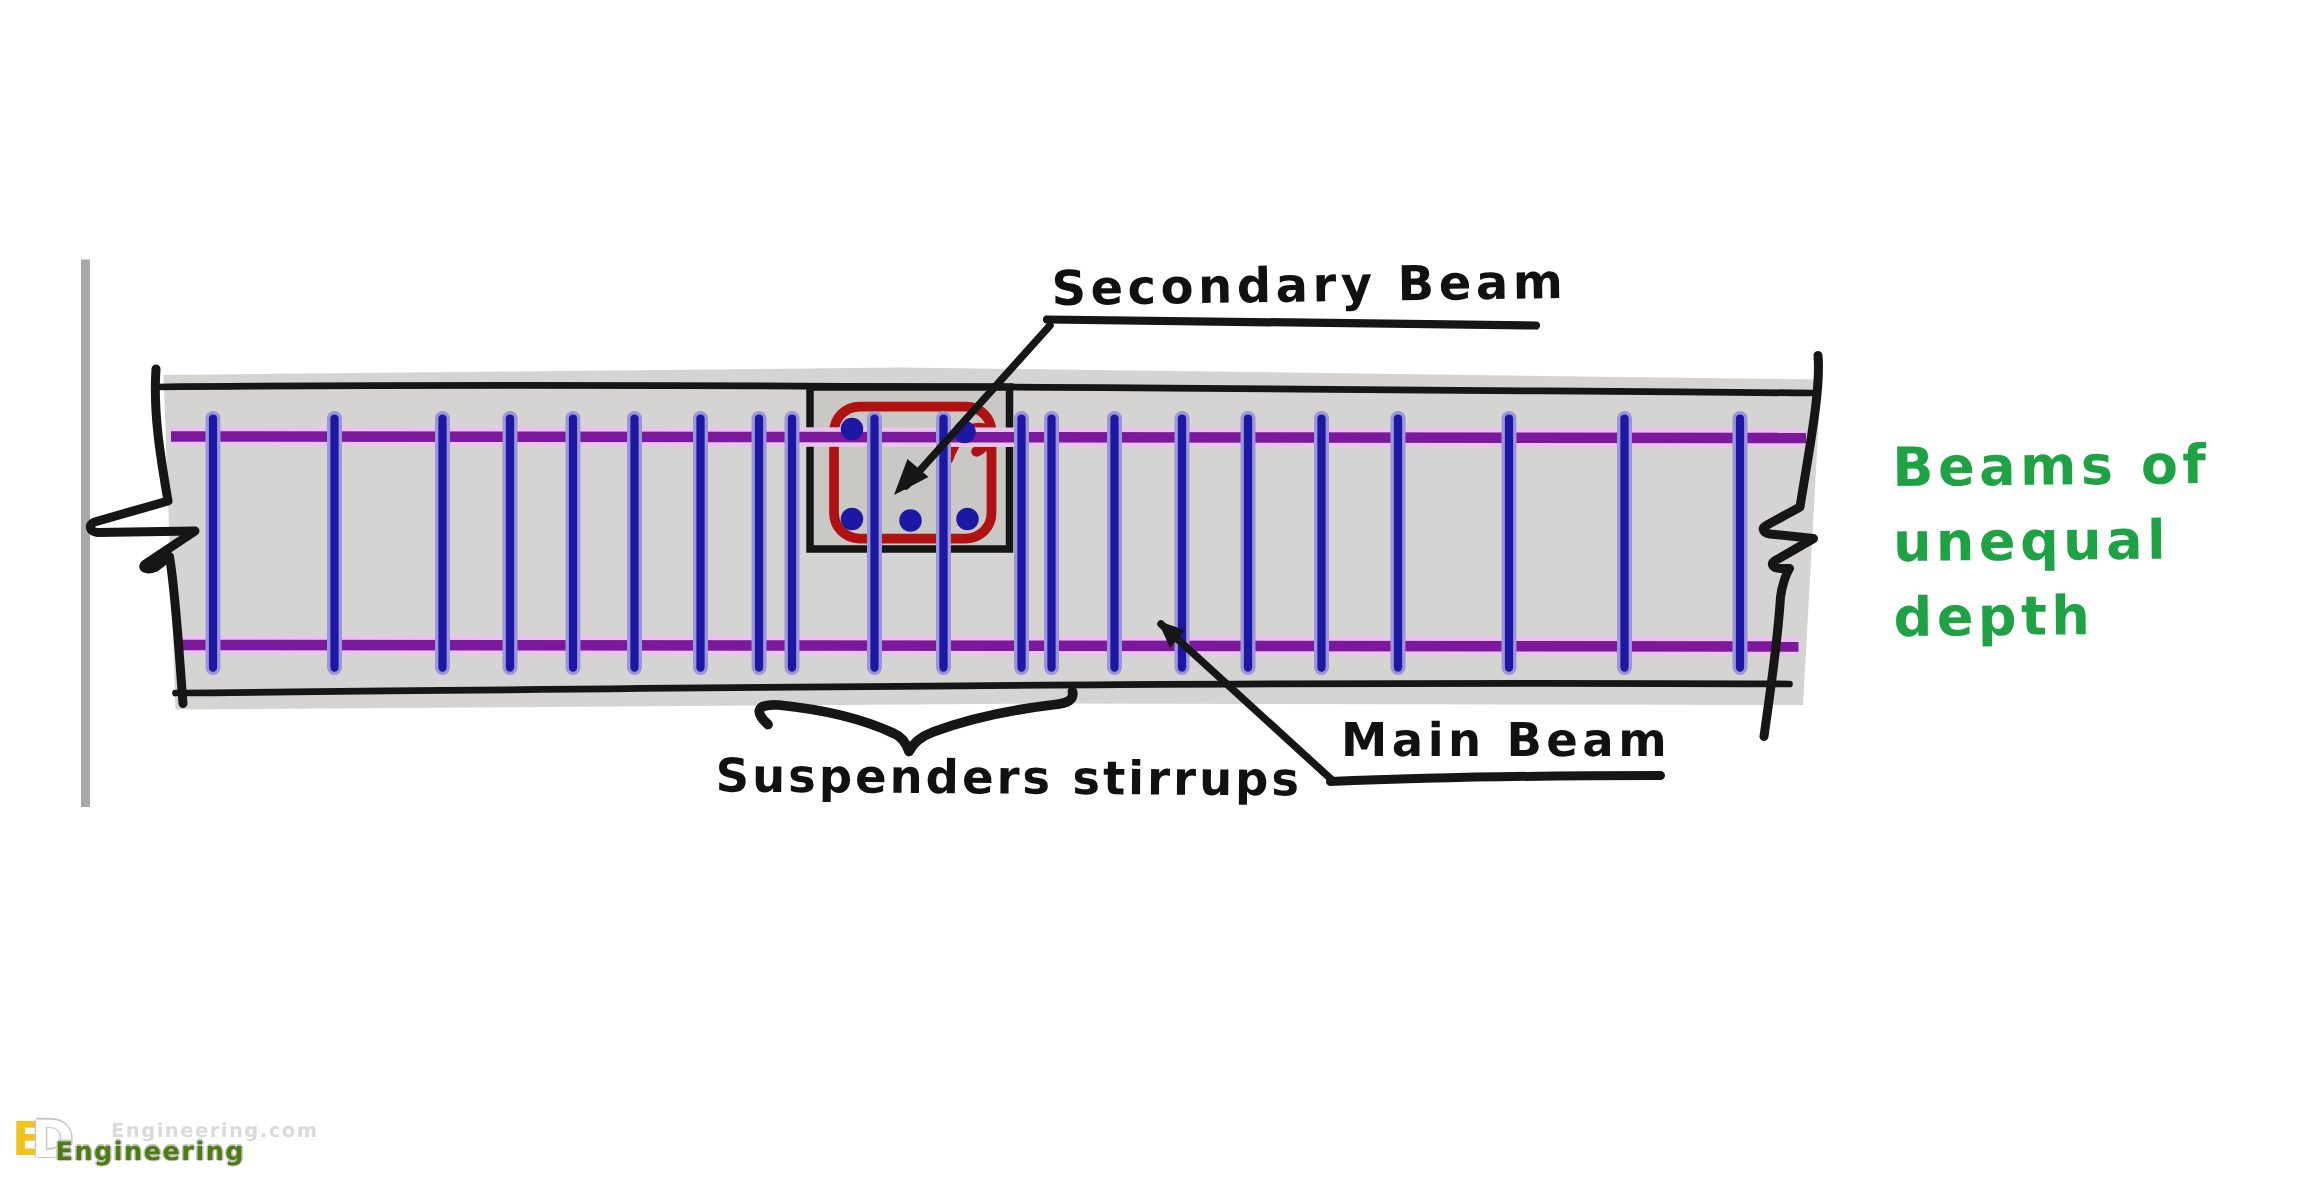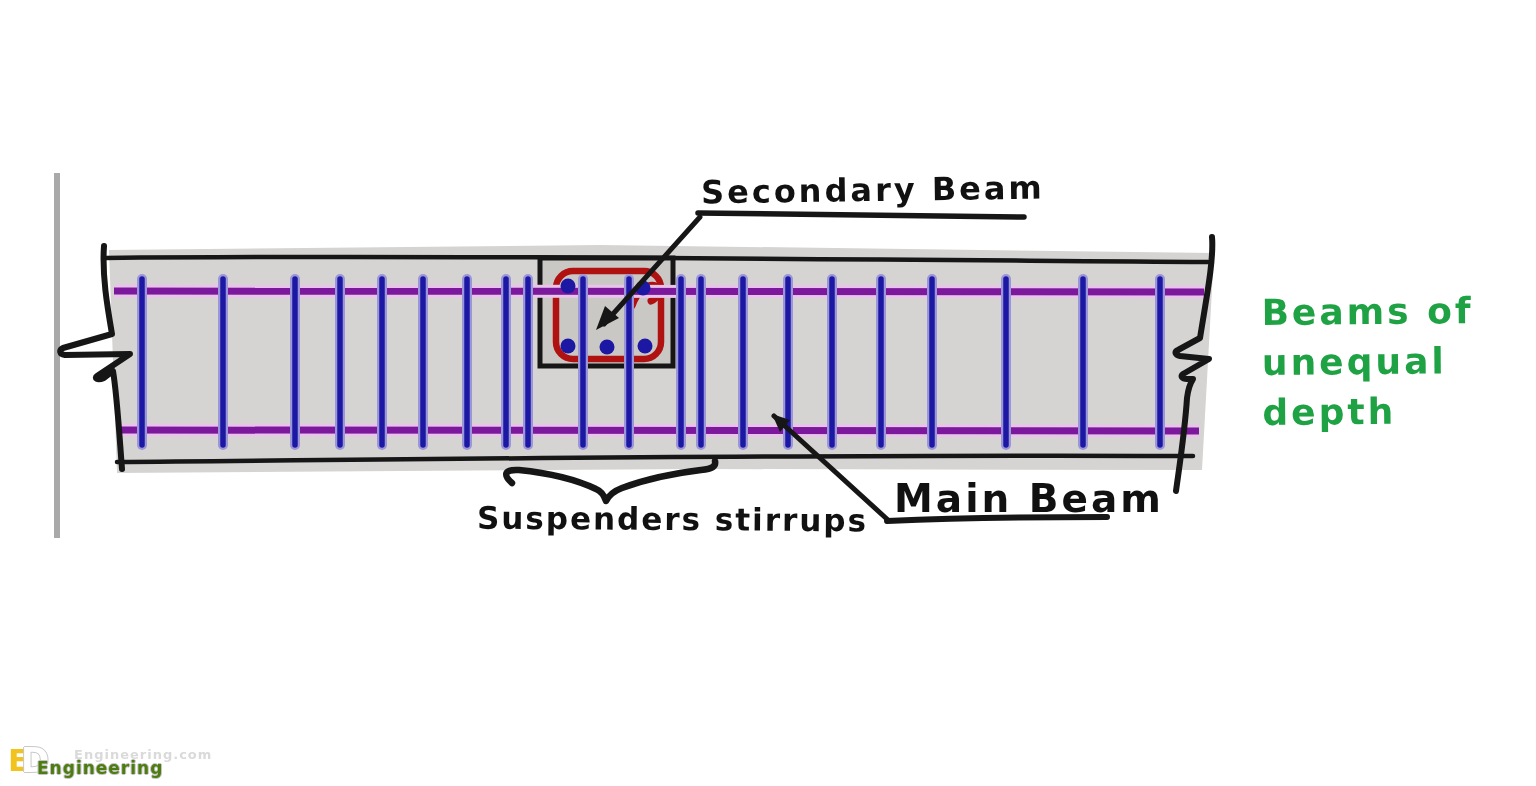--- a/index.html
+++ b/index.html
@@ -10,21 +10,21 @@
   .side-rule{
     position:absolute;left:54px;top:173px;width:6px;height:365px;
     background:#a9a9a9;
   }
   svg.draw{position:absolute;left:0;top:0;}
   .label{
     position:absolute;color:#111;font-weight:bold;white-space:nowrap;
     font-family:"DejaVu Sans",sans-serif;
   }
   .label-secondary{left:701px;top:171px;font-size:32px;letter-spacing:3px;transform:rotate(-0.8deg);}
-  .label-main{left:894px;top:476px;font-size:39px;letter-spacing:3px;}
+  .label-main{left:894px;top:476px;font-size:31px;letter-spacing:3px;}
   .label-susp{left:477px;top:501px;font-size:31px;letter-spacing:2px;transform:rotate(0.4deg);}
   .note{
     position:absolute;left:1262px;top:287px;font-size:36px;font-weight:bold;
     letter-spacing:3px;line-height:50px;white-space:nowrap;transform:rotate(-0.5deg);
   }
   .watermark{position:absolute;left:0;top:738px;width:260px;height:48px;}
   .wm-e{position:absolute;left:8px;top:4px;font-size:31px;font-weight:bold;color:#f2c31c;}
   .wm-d{position:absolute;left:21px;top:2px;font-size:34px;font-weight:bold;color:#ffffff;
         text-shadow:1px 0 #c8c8c8,-1px 0 #c8c8c8,0 1px #c8c8c8,0 -1px #c8c8c8;}
   .wm-top{position:absolute;left:74px;top:9px;font-size:13px;font-weight:bold;color:#dadada;letter-spacing:1px;}

